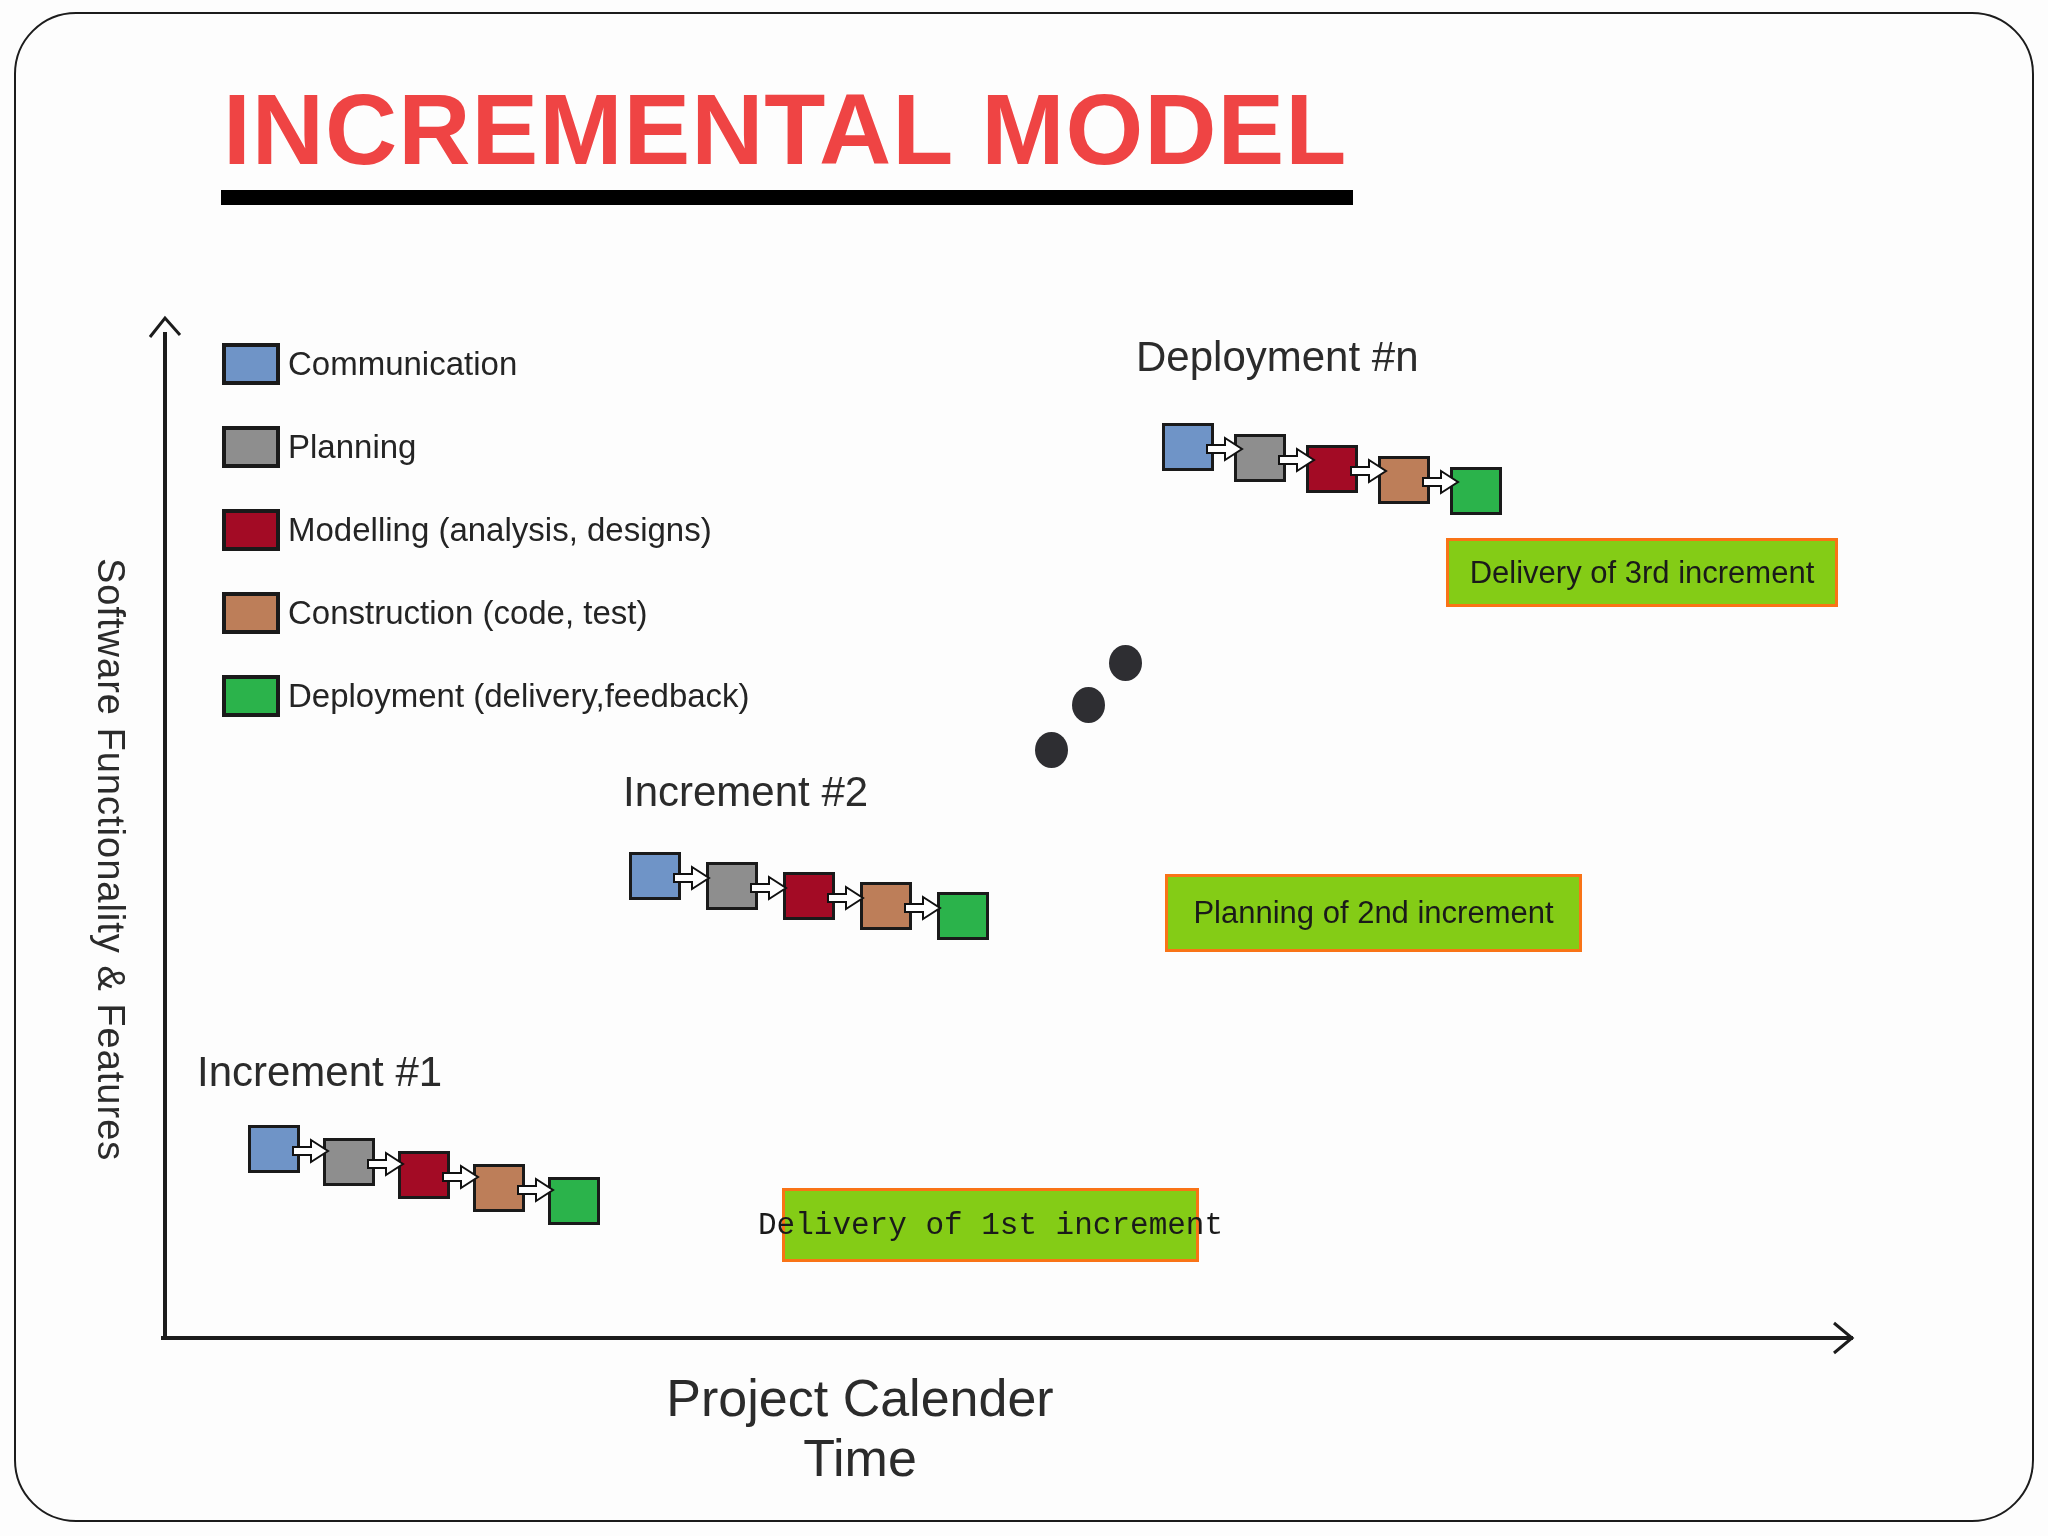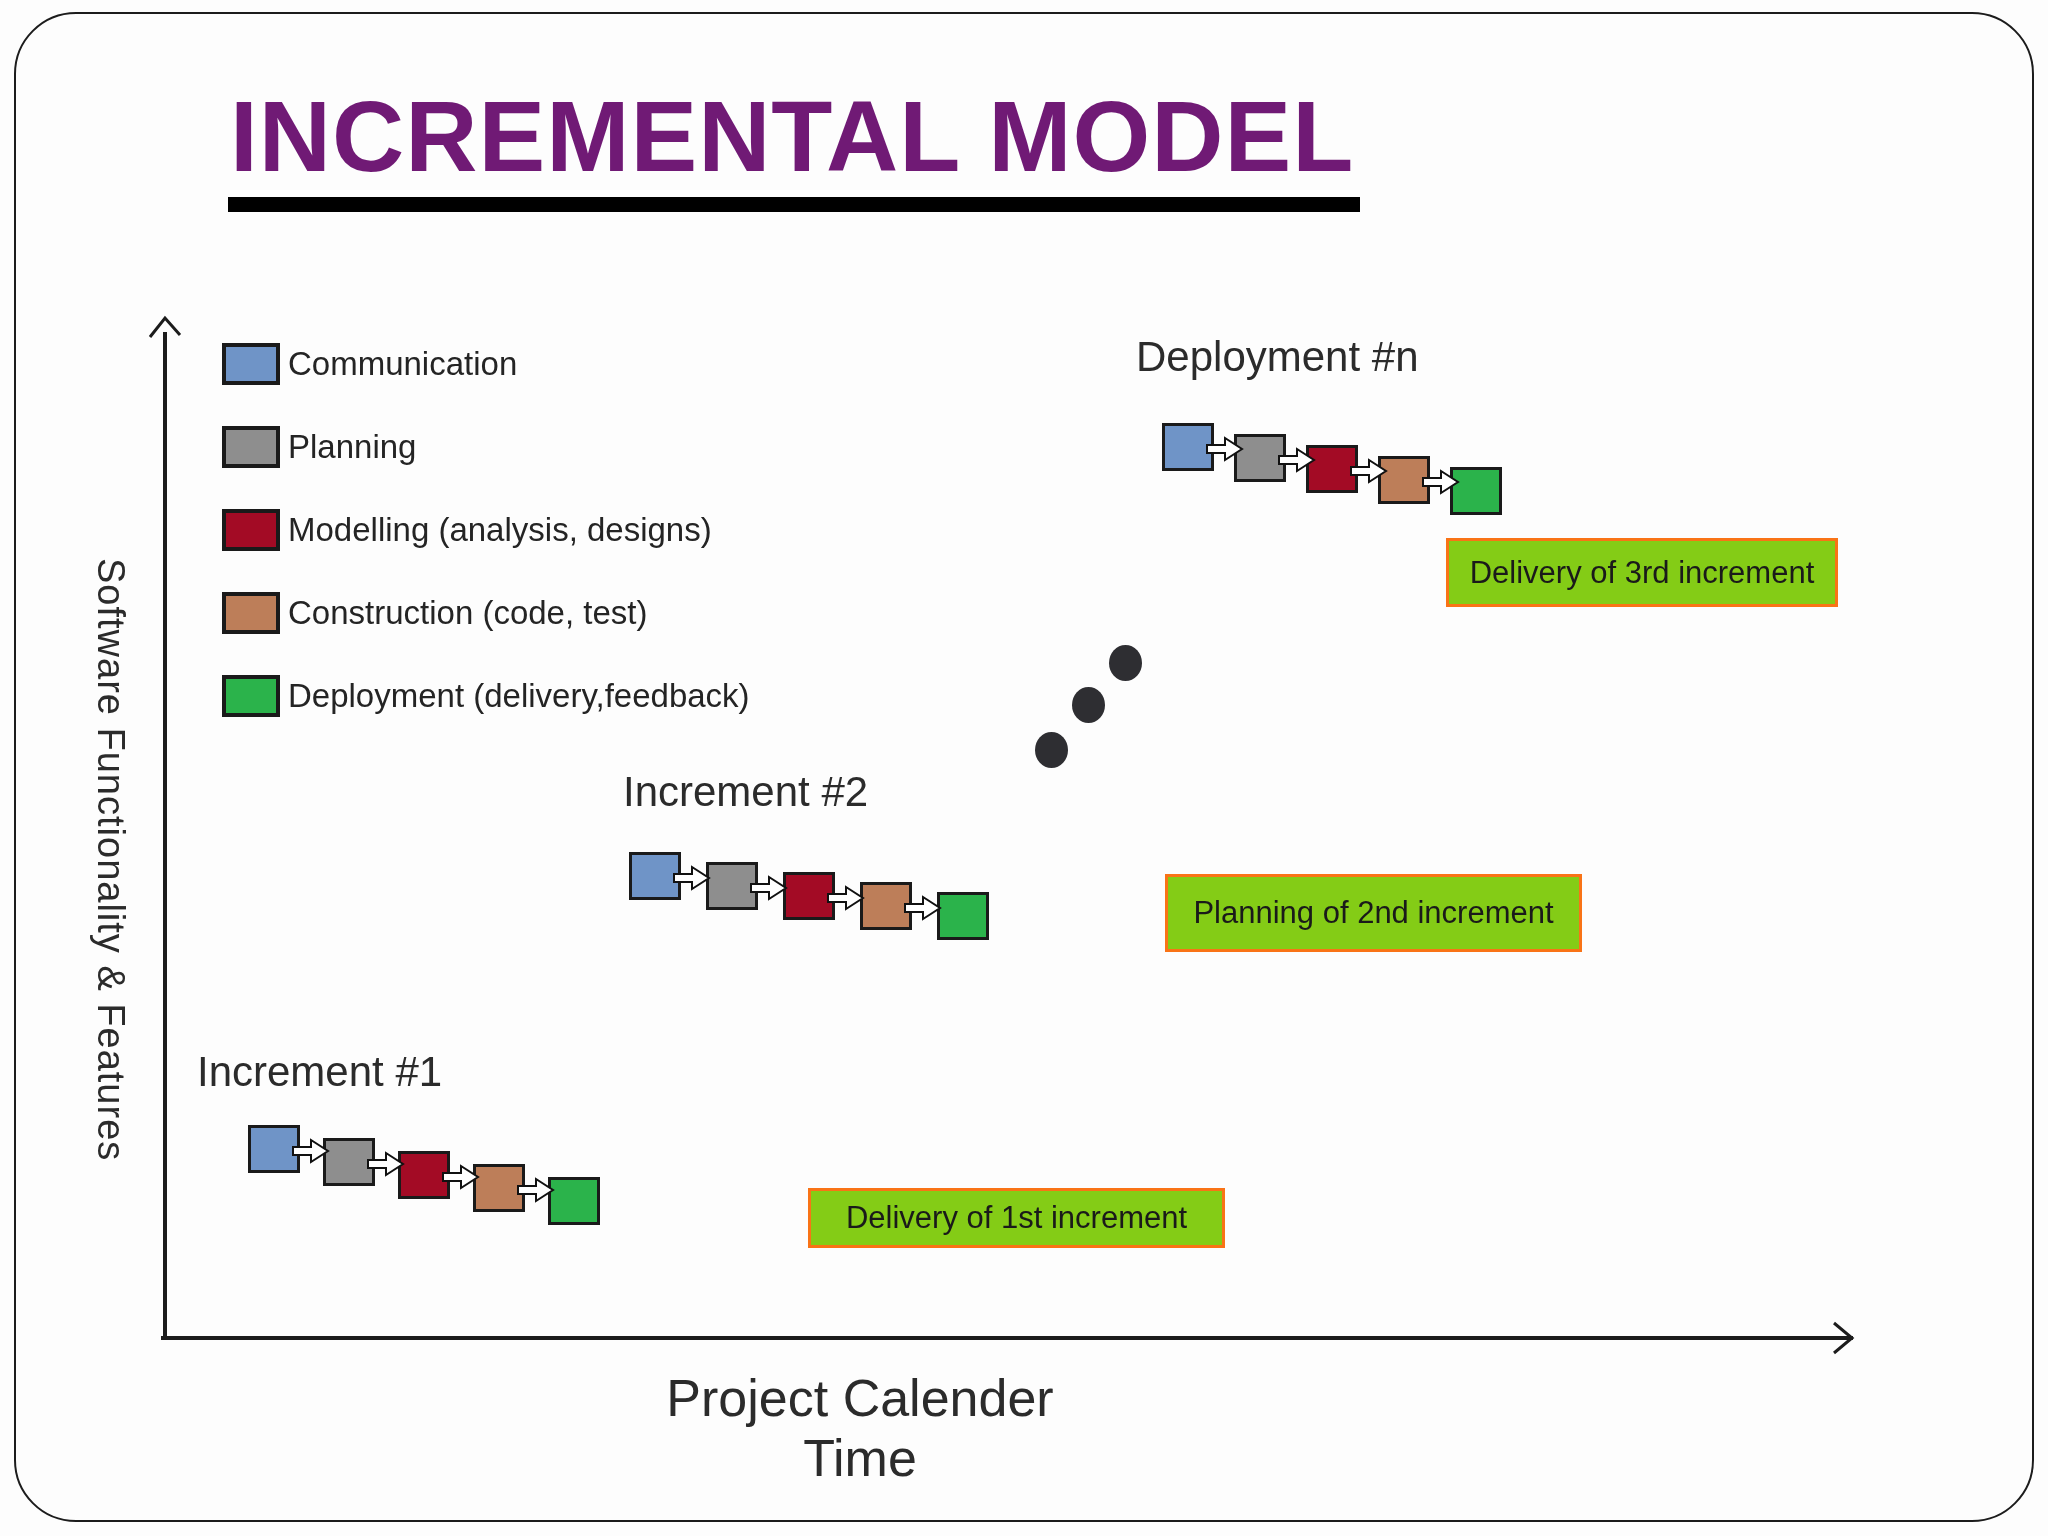--- a/index.html
+++ b/index.html
@@ -6,22 +6,22 @@
   .canvas{
     position:relative;width:2048px;height:1536px;background:#fdfdfd;
     font-family:"Liberation Sans",sans-serif;overflow:hidden;
   }
   .frame{
     position:absolute;left:14px;top:12px;right:14px;bottom:14px;
     border:2px solid #1c1c1c;border-radius:62px;background:transparent;
   }
   
   .title{
-    position:absolute;left:212px;top:68px;margin:16px;
-    font-size:100px;font-weight:800;letter-spacing:1px;color:#701a75;
+    position:absolute;left:212px;top:68px;margin:9px;
+    font-size:100px;font-weight:800;letter-spacing:1px;color:#ef4444;
     line-height:1.05;border-bottom:15px solid #000;padding:0 6px 8px 2px;
     display:inline-block;white-space:nowrap;
   }
   
   .y-axis-line{position:absolute;left:163px;top:332px;width:4px;height:1008px;background:#1c1c1c;}
   .x-axis-line{position:absolute;left:161px;top:1336px;width:1692px;height:4px;background:#1c1c1c;}
   .axis-head{position:absolute;}
   .y-label{
     position:absolute;left:82px;top:400px;height:920px;width:56px;
     writing-mode:vertical-rl;text-orientation:sideways;
@@ -58,21 +58,21 @@
   #inc-group-2{left:629px;top:852px;--sx:77px;--sy:10px;}
   #inc-group-2 .inc-label{left:-6px;top:-84px;}
   #inc-group-n{left:1162px;top:423px;--sx:72px;--sy:11px;}
   #inc-group-n .inc-label{left:-26px;top:-90px;}
   
   .delivery-box{
     position:absolute;border:3px solid #f97316;background:#84cc16;box-sizing:border-box;
     display:flex;align-items:center;justify-content:center;
     font-size:31px;color:#1a1a1a;white-space:nowrap;padding:0 10px;
   }
-  #delivery-1{left:808px;top:1188px;width:417px;height:60px;}
+  #delivery-1{left:782px;top:1188px;width:417px;height:74px;font-family:Liberation Mono, monospace;}
   #delivery-2{left:1165px;top:874px;width:417px;height:78px;}
   #delivery-3{left:1446px;top:538px;width:392px;height:69px;}
   
   .dot{position:absolute;width:33px;height:36px;border-radius:50%;background:#2e2e32;}
   .dot.d1{left:1035px;top:732px;}
   .dot.d2{left:1072px;top:687px;}
   .dot.d3{left:1109px;top:645px;}
 </style>
 </head>
 <body>

